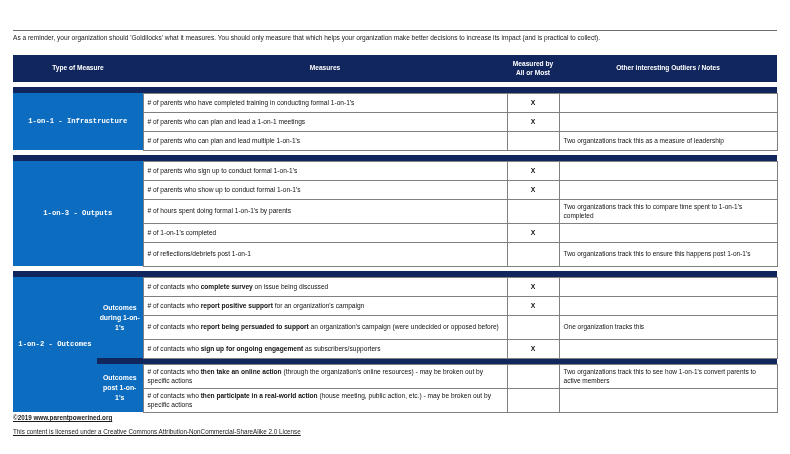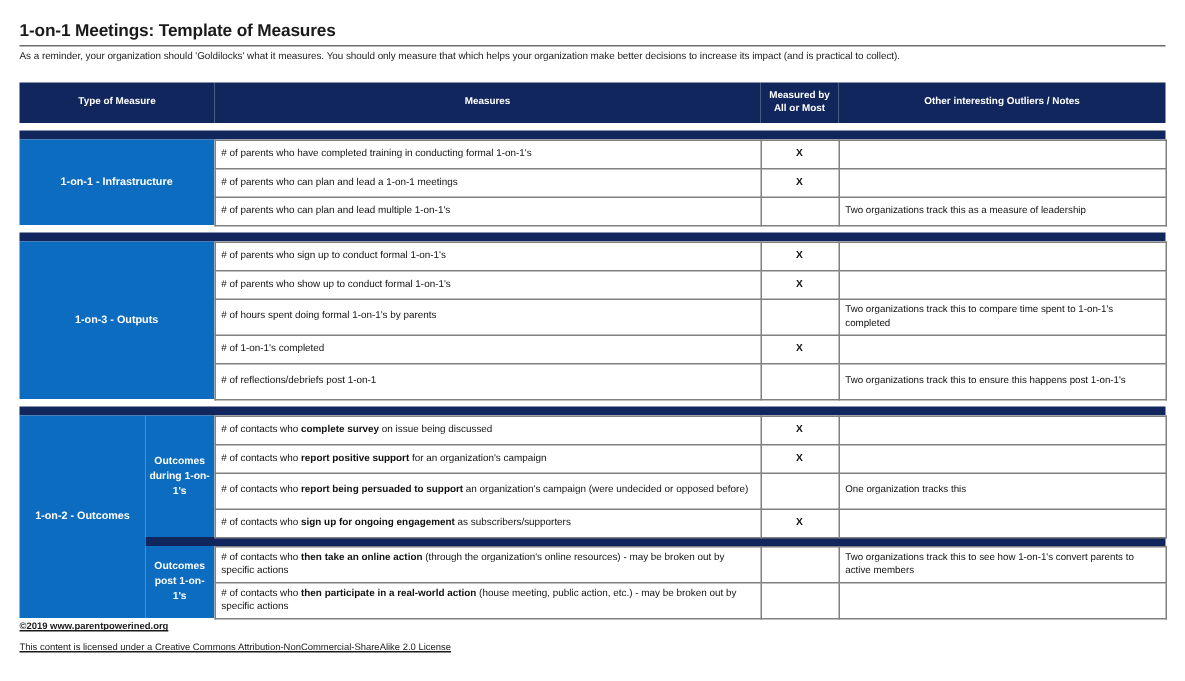--- a/index.html
+++ b/index.html
@@ -88,20 +88,21 @@
   
   .cat {
     background: #0c6cbf;
     color: #ffffff;
     font-size: 7.2px;
     font-weight: bold;
     text-align: center;
     vertical-align: middle;
     line-height: 1.45;
     padding: 0 2px !important;
+    font-family: Liberation Mono, monospace;
   }
   .subcat {
     background: #0c6cbf;
     color: #ffffff;
     font-size: 6.9px;
     font-weight: bold;
     text-align: center;
     vertical-align: middle;
     line-height: 1.45;
     padding: 0 2px !important;
@@ -158,21 +159,20 @@
     font-size: 6.3px;
     color: #1a1a1a;
     text-decoration: underline;
   }
 </style>
 </head>
 <body>
 
 <div class="page">
 
-  <div class="doc-title">1-on-1 Meetings: Template of Measures</div>
   <div class="title-rule"></div>
   <div class="doc-subtitle">As a reminder, your organization should 'Goldilocks' what it measures. You should only measure that which helps your organization make better decisions to increase its impact (and is practical to collect).</div>
 
   <table class="tbl">
     <colgroup>
       <col class="c-type">
         <col class="c-sub">
         <col class="c-meas">
         <col class="c-by">
         <col class="c-notes">

